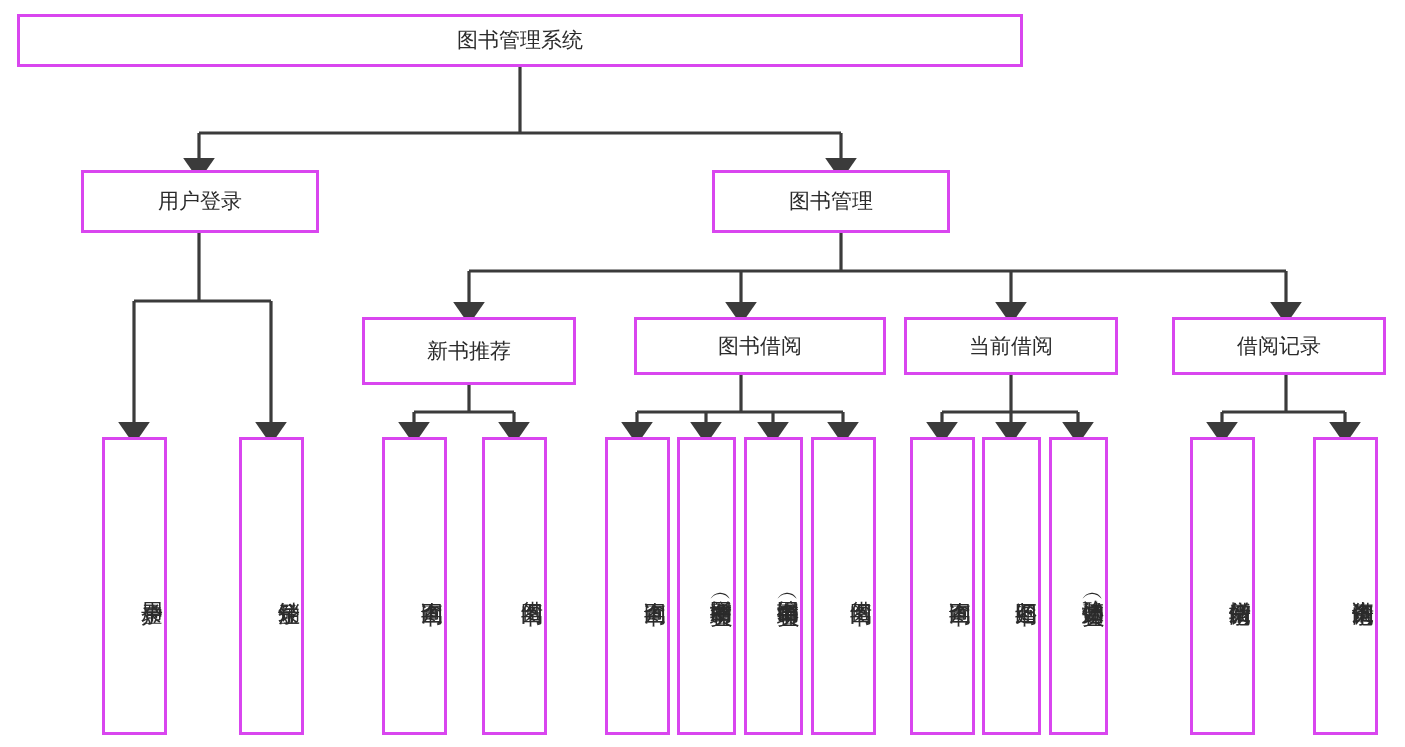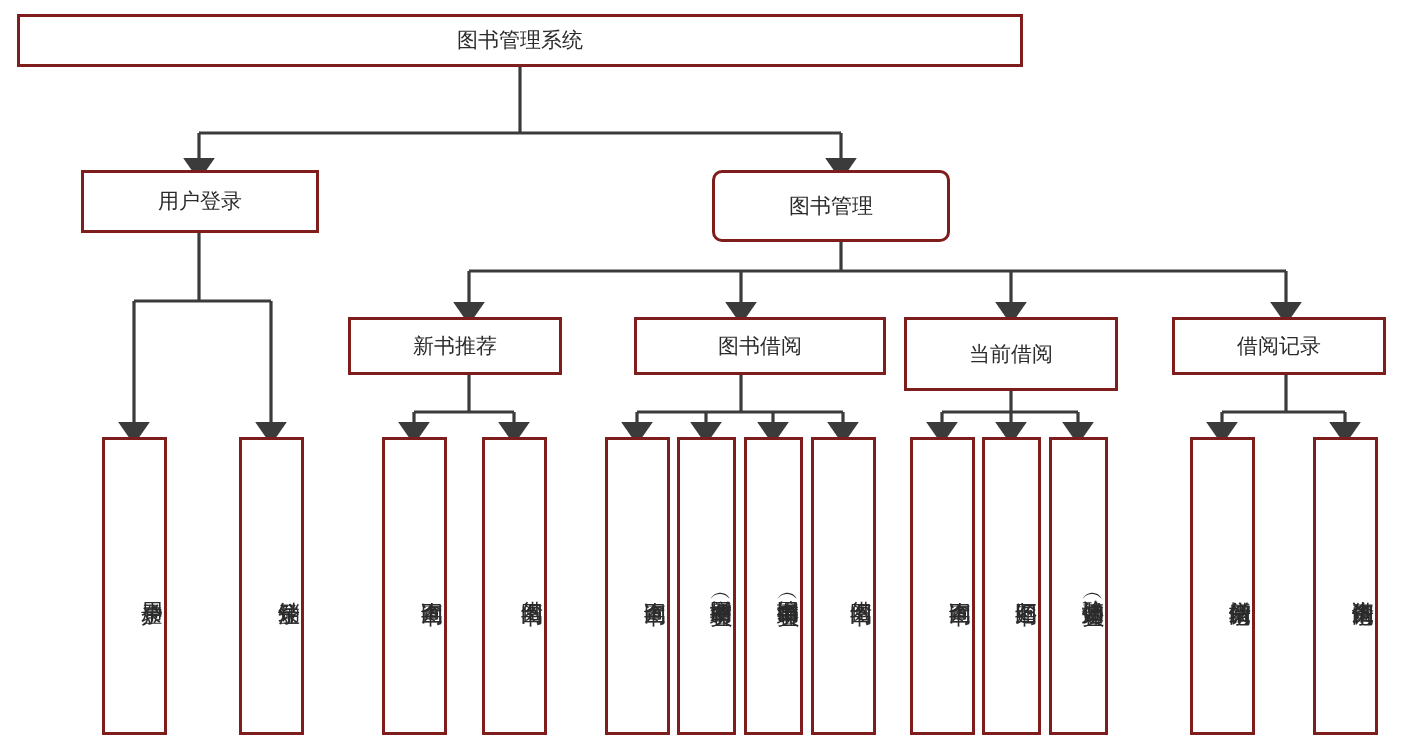--- a/index.html
+++ b/index.html
@@ -23,21 +23,21 @@
     left: 0;
     top: 0;
     width: 1405px;
     height: 747px;
     pointer-events: none;
   }
   .node {
     position: absolute;
     box-sizing: border-box;
     background: #ffffff;
-    border: 3px solid #7f1d1d;
+    border: 3px solid #d946ef;
     color: #2b2b2b;
     display: flex;
     align-items: center;
     justify-content: center;
     text-align: center;
     line-height: 1.06;
     z-index: 3;
   }
   .node.h {
     font-size: 21px;
@@ -123,31 +123,31 @@
     </g>
   </svg>
 
   <div class="node h" style="left:17px; top:14px; width:1006px; height:53px;">
     <span>图书管理系统</span>
   </div>
 
   <div class="node h" style="left:81px; top:170px; width:238px; height:63px;">
     <span>用户登录</span>
   </div>
-  <div class="node h" style="left:712px; top:170px; width:238px; height:72px;border-radius:10px;">
+  <div class="node h" style="left:712px; top:170px; width:238px; height:63px;">
     <span>图书管理</span>
   </div>
 
-  <div class="node h" style="left:348px; top:317px; width:214px; height:58px;">
+  <div class="node h" style="left:362px; top:317px; width:214px; height:68px;">
     <span>新书推荐</span>
   </div>
   <div class="node h" style="left:634px; top:317px; width:252px; height:58px;">
     <span>图书借阅</span>
   </div>
-  <div class="node h" style="left:904px; top:317px; width:214px; height:74px;">
+  <div class="node h" style="left:904px; top:317px; width:214px; height:58px;">
     <span>当前借阅</span>
   </div>
   <div class="node h" style="left:1172px; top:317px; width:214px; height:58px;">
     <span>借阅记录</span>
   </div>
 
   <div class="node v" style="left:102px; top:437px; width:65px; height:298px;">
     <span class="vtext">用户登录</span>
   </div>
   <div class="node v" style="left:239px; top:437px; width:65px; height:298px;">

